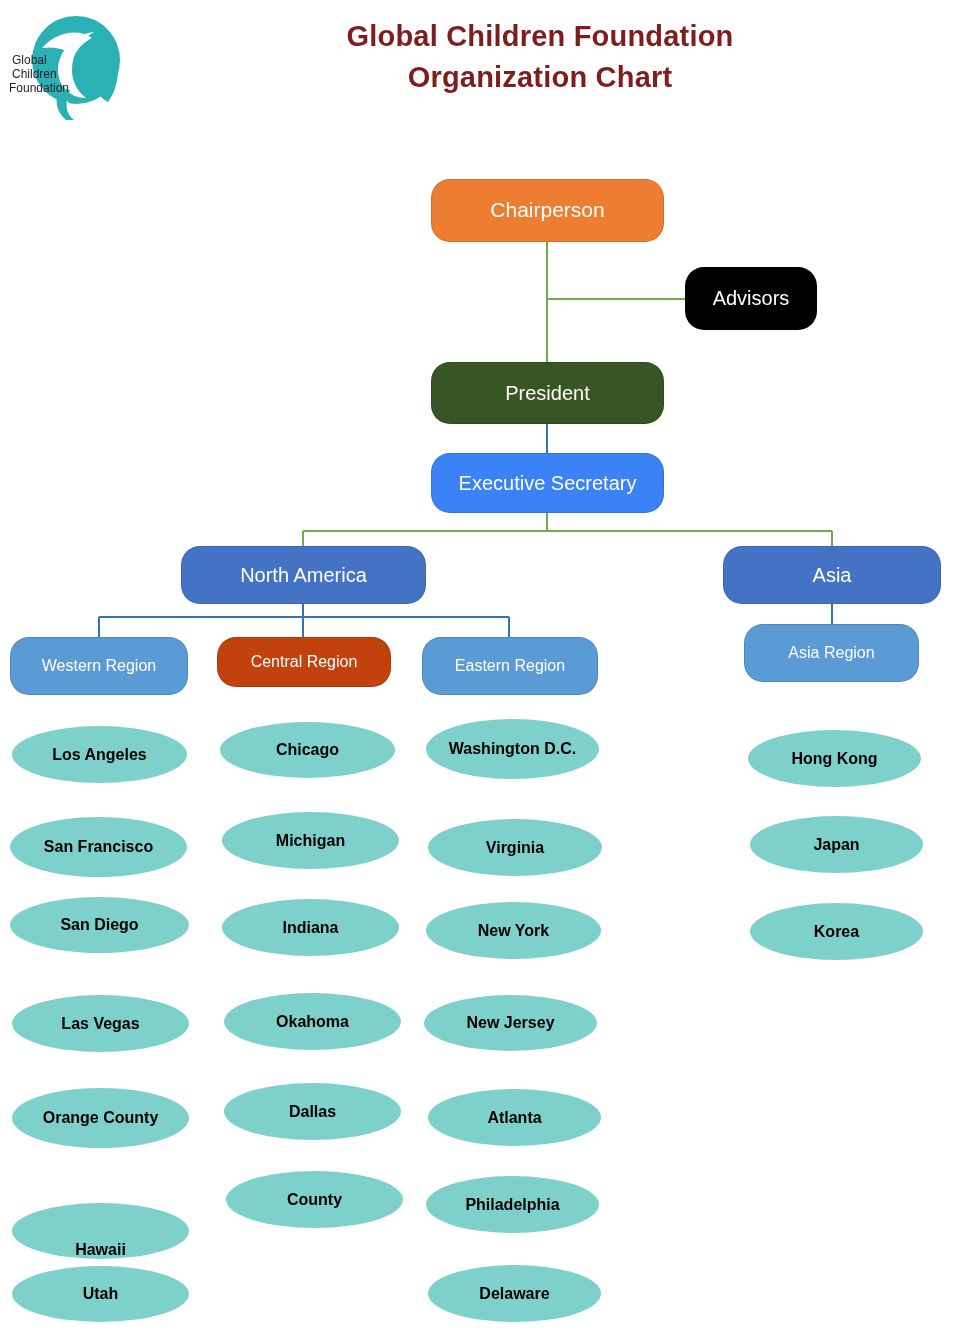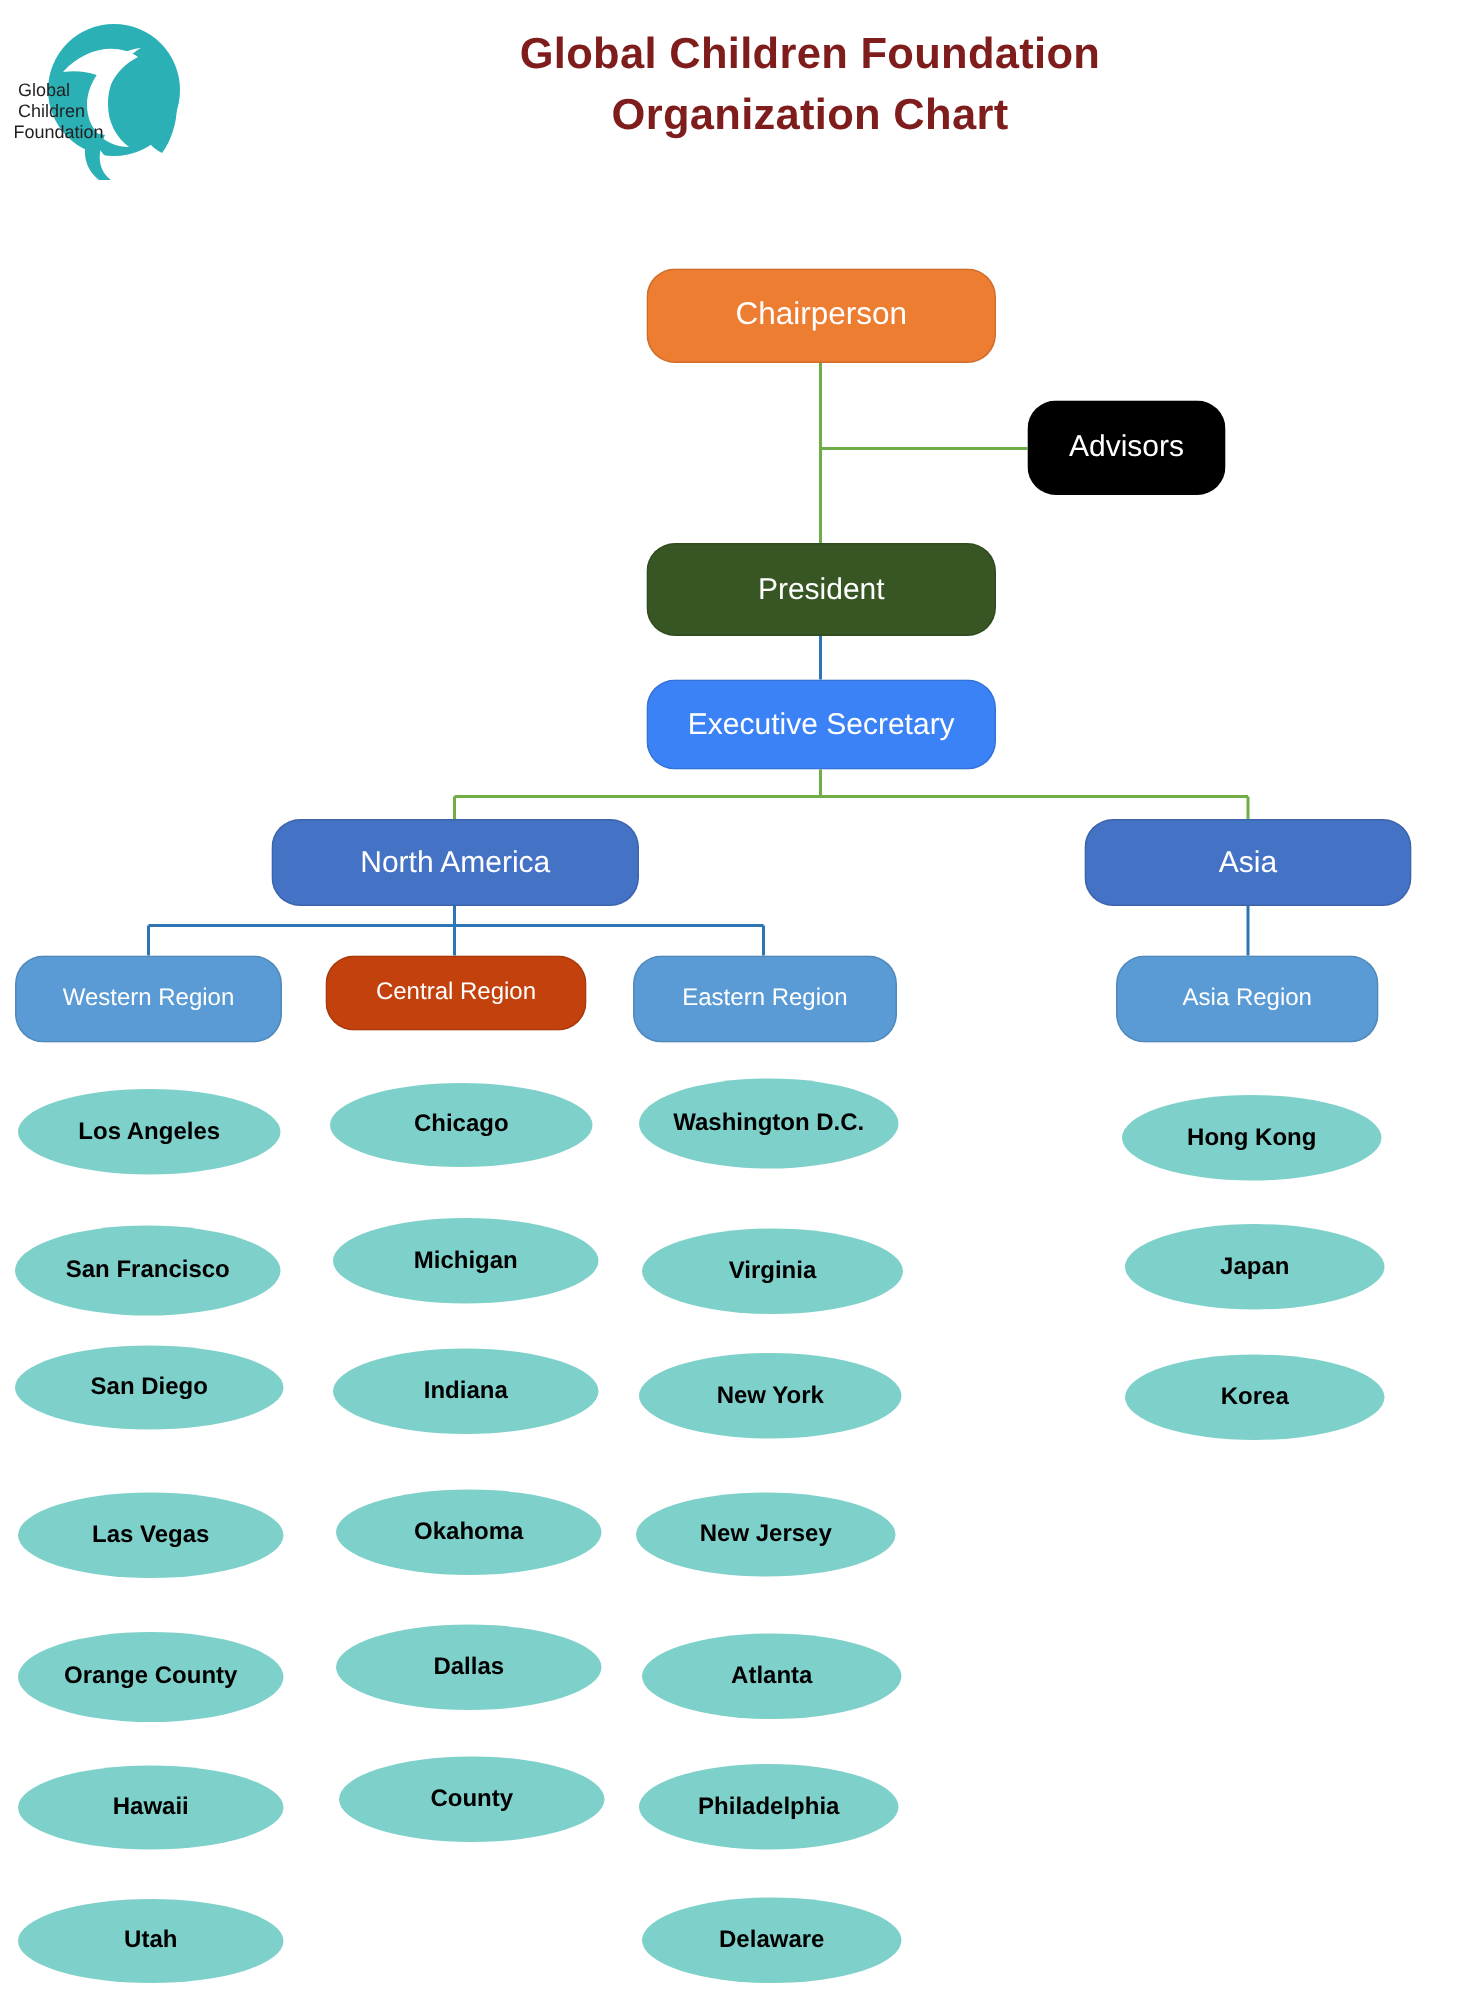--- a/index.html
+++ b/index.html
@@ -180,40 +180,40 @@
   </div>
 
   <div class="node-box lvl-region" style="left:217px; top:637px; width:174px; height:50px; background:#c2410c;">
     <span>Central Region</span>
   </div>
 
   <div class="node-box lvl-region" style="left:422px; top:637px; width:176px; height:58px; background:#5B9BD5;">
     <span>Eastern Region</span>
   </div>
 
-  <div class="node-box lvl-region" style="left:744px; top:637px; width:175px; height:58px; background:#5B9BD5;">
+  <div class="node-box lvl-region" style="left:744px; top:624px; width:175px; height:58px; background:#5B9BD5;">
     <span>Asia Region</span>
   </div>
 
   <div class="ellipse" style="left:12px;  top:726px;  width:175px; height:57px;">
       <span>Los Angeles</span>
     </div>
   <div class="ellipse" style="left:10px;  top:817px;  width:177px; height:60px;">
       <span>San Francisco</span>
     </div>
   <div class="ellipse" style="left:10px;  top:897px;  width:179px; height:56px;">
       <span>San Diego</span>
     </div>
   <div class="ellipse" style="left:12px;  top:995px;  width:177px; height:57px;">
       <span>Las Vegas</span>
     </div>
   <div class="ellipse" style="left:12px;  top:1088px; width:177px; height:60px;">
       <span>Orange County</span>
     </div>
-  <div class="ellipse" style="left:12px;  top:1177px; width:177px; height:56px;">
+  <div class="ellipse" style="left:12px;  top:1203px; width:177px; height:56px;align-items:flex-end;">
       <span>Hawaii</span>
     </div>
   <div class="ellipse" style="left:12px;  top:1266px; width:177px; height:56px;">
       <span>Utah</span>
     </div>
 
   <div class="ellipse" style="left:220px; top:722px;  width:175px; height:56px;">
       <span>Chicago</span>
     </div>
   <div class="ellipse" style="left:222px; top:812px;  width:177px; height:57px;">

